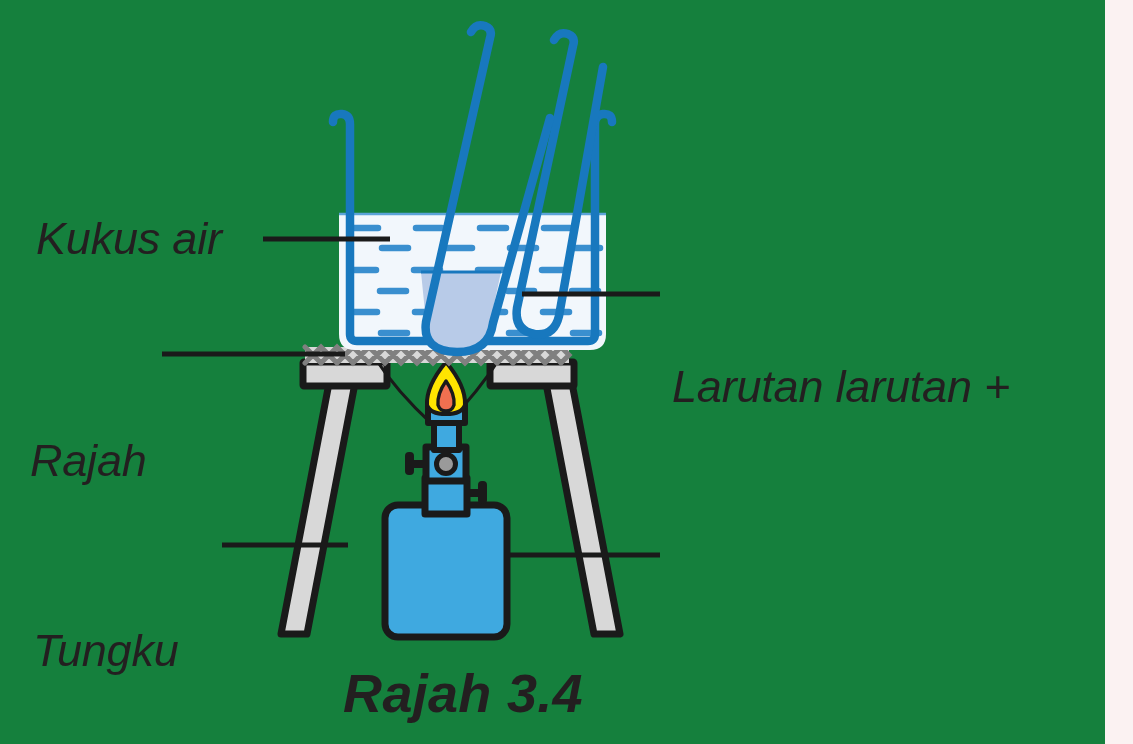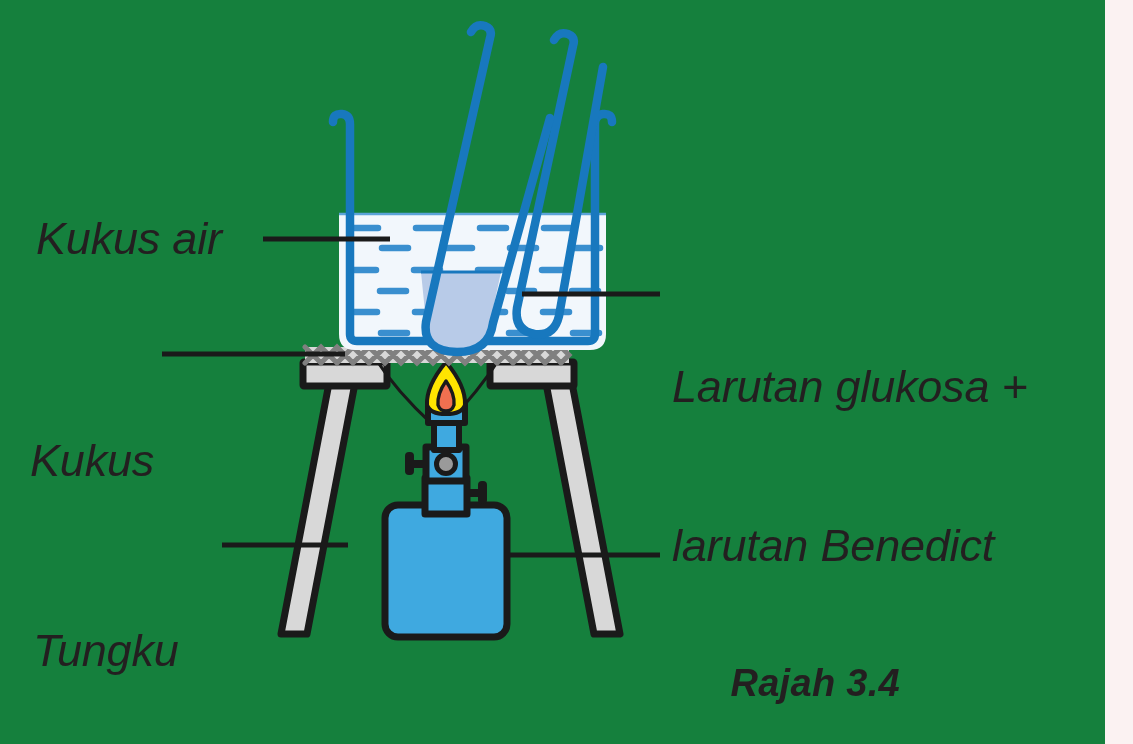--- a/index.html
+++ b/index.html
@@ -35,26 +35,27 @@
   #label-kukus-air  { left: 36px;  top: 212px; }
   #label-kasa-dawai { left: 30px;  top: 328px; }
   #label-tungku     { left: 33px;  top: 518px; }
   #label-larutan    { left: 672px; top: 254px; }
   #label-penunu     { left: 672px; top: 528px; }
   #figure-caption {
     position: absolute;
     left: 0;
     top: 662px;
     width: 900px;
-    text-align: right;
+    text-align: center;
     color: #231f20;
     font-family: "Liberation Sans", sans-serif;
-    font-size: 38px;
+    font-size: 54px;
     font-weight: bold;
     letter-spacing: 0.3px;
+    padding-left: 13px;
   }
 </style>
 </head>
 <body>
 
 <div id="stage">
 
   <svg id="figure-svg" viewBox="0 0 1133 744">
 
     <defs>
@@ -192,29 +193,28 @@
       <line x1="222" y1="545" x2="348" y2="545"></line>
       <line x1="522" y1="294" x2="660" y2="294"></line>
       <line x1="510" y1="555" x2="660" y2="555"></line>
     </g>
 
   </svg>
 
   <div class="label-text" id="label-kukus-air">Kukus air</div>
 
   <div class="label-text" id="label-kasa-dawai">
-    <div>Kukus</div>
+    <div>Rajah</div>
   </div>
 
   <div class="label-text" id="label-tungku">
     <div>Tungku</div>
     
   </div>
 
   <div class="label-text" id="label-larutan">
-    <div>Larutan glukosa +</div>
-    <div>larutan Benedict</div>
+    <div>Larutan larutan +</div>
   </div>
 
 
   <div id="figure-caption">Rajah 3.4</div>
 
 </div>
 
 </body></html>

